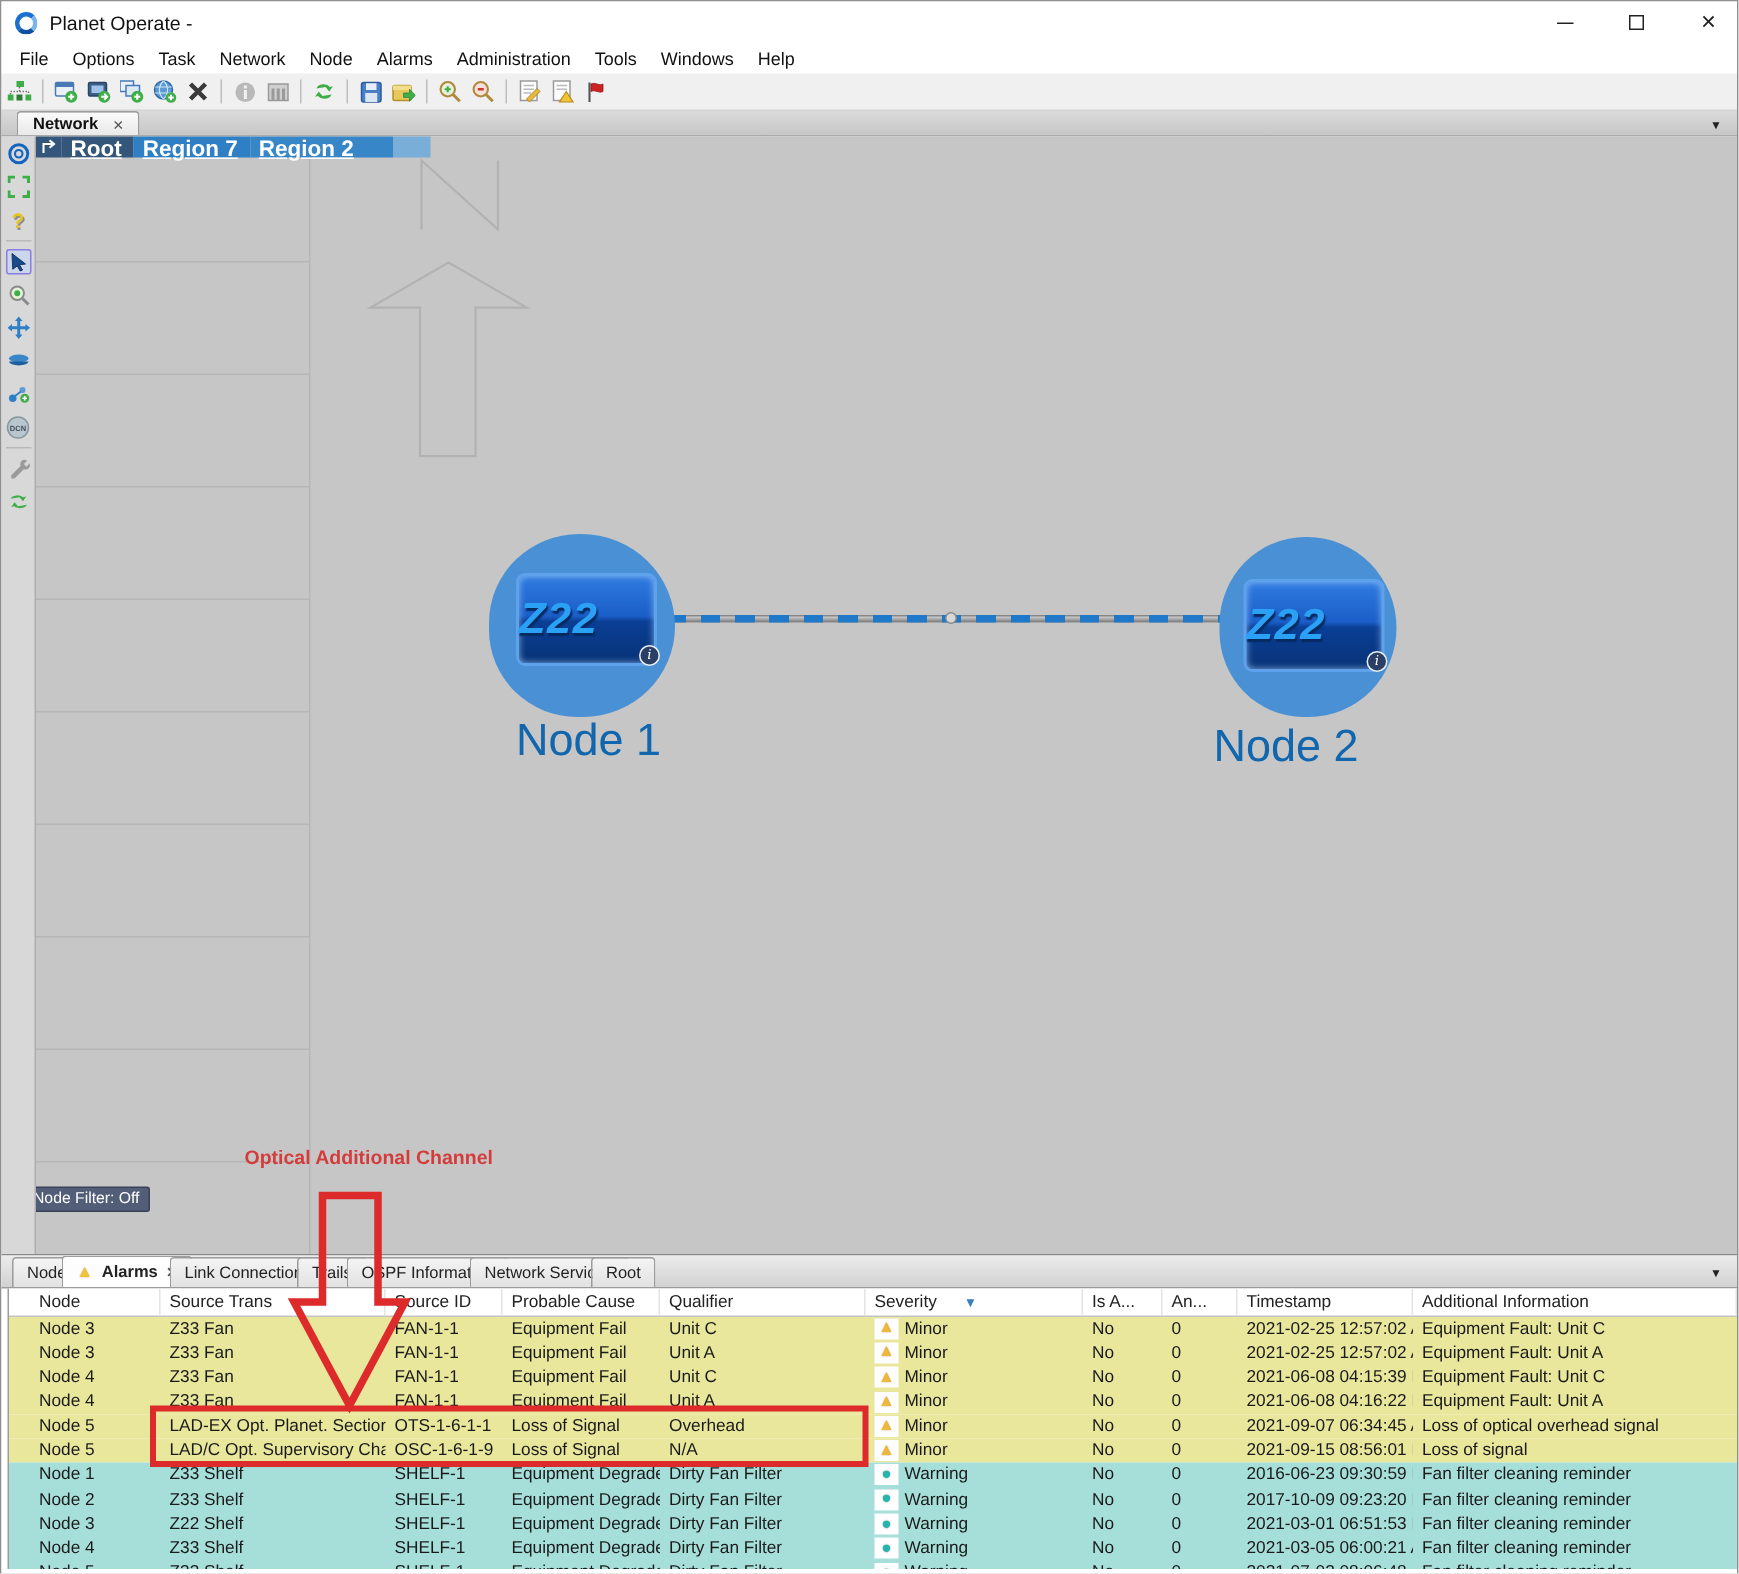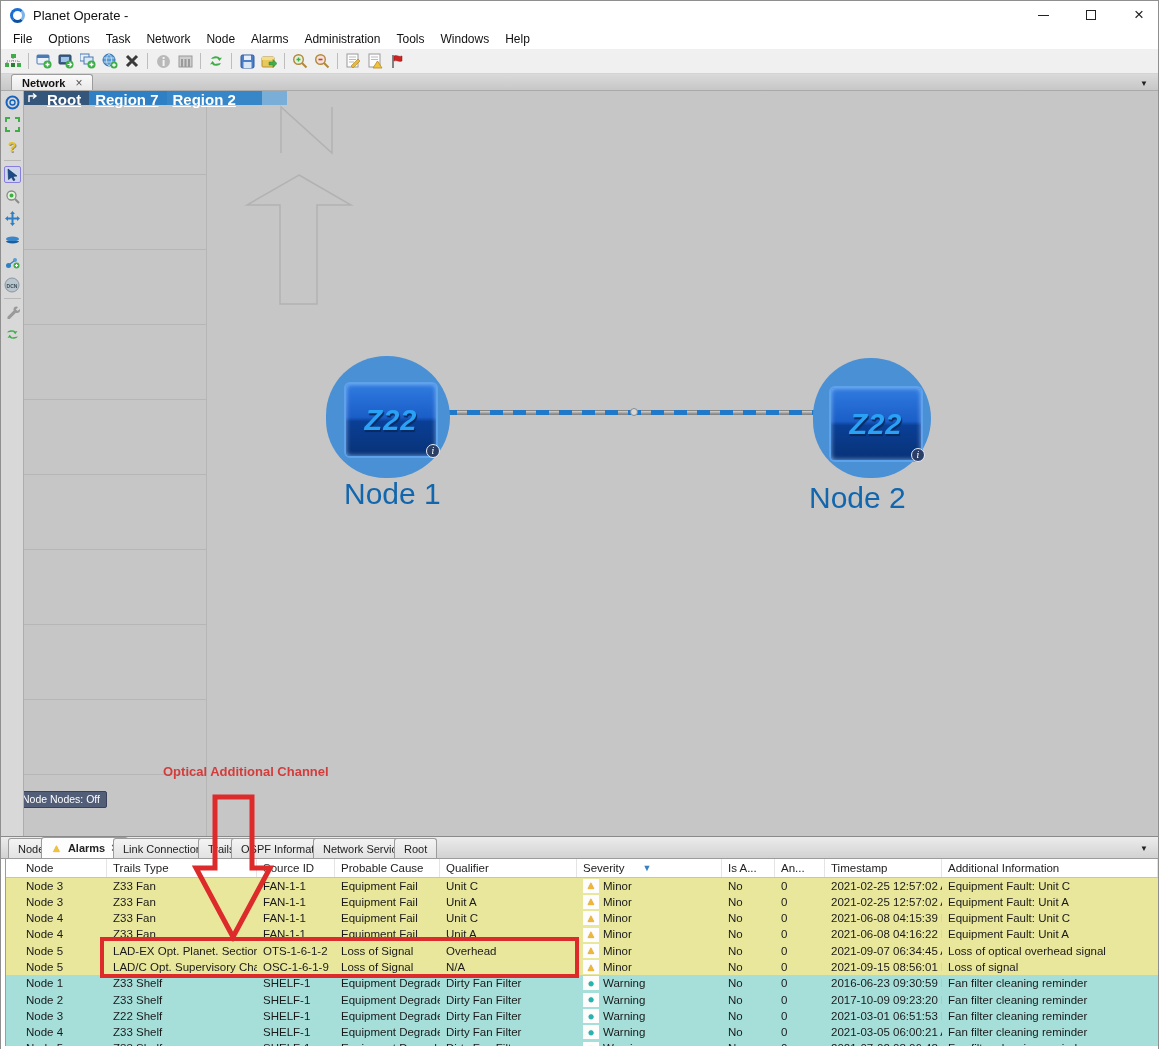--- a/index.html
+++ b/index.html
@@ -56,23 +56,23 @@
   
   .compass { position:absolute; left:217px; top:10px; }
 
   
   .link-base { position:absolute; left:412px; top:319px; width:394px; height:5px; background:linear-gradient(#d2d2d2,#8a8a8a); border:1px solid #858585; border-radius:2px; }
   .link-dashes { position:absolute; left:420px; top:319px; width:380px; height:5px; background:repeating-linear-gradient(90deg,#1f78c8 0 13px, rgba(0,0,0,0) 13px 23px); }
   .link-mid { position:absolute; left:606px; top:317px; width:8px; height:8px; border-radius:50%; background:#d8d8d8; border:1px solid #8a8a8a; }
 
   
   .node-circle { position:absolute; width:124px; height:122px; background:#4a90d5; border-radius:49% 51% 50% 48%; }
-  .node-box { position:absolute; width:94px; height:76px; border:2px solid #5ea2ec; border-radius:6px;
+  .node-box { position:absolute; width:94px; height:62px; border:2px solid #5ea2ec; border-radius:6px;
     background:linear-gradient(180deg,#2f7be0 0%,#1b5ec8 46%,#0a3f96 52%,#083276 100%);
-    box-shadow:inset 0 0 5px rgba(160,205,250,.8); display:flex; align-items:center; justify-content:center; }
+    box-shadow:inset 0 0 5px rgba(160,205,250,.8); display:flex; align-items:center; justify-content:flex-start; }
   .node-type { font-size:29px; font-weight:bold; font-style:italic; color:#2aa1f5; text-shadow:1px 2px 1px #062a60; letter-spacing:1px; }
   .node-info { position:absolute; width:14px; height:14px; border-radius:50%; background:#2b3f66; border:1.5px solid #e8eef6; color:#fff; font-size:9px; font-style:italic; font-family:"DejaVu Serif",serif; display:flex; align-items:center; justify-content:center; }
   .node-label { position:absolute; font-size:30px; color:#1166ad; }
 
   .node-filter { position:absolute; left:-9px; top:700px; background:#525d78; border:1px solid #3a4257; border-radius:2px; color:#fff; font-size:10.5px; padding:1px 6px 2px 6px; }
 
   
   .annotation-text { position:absolute; left:162px; top:763px; color:#d43c3c; font-size:13px; font-weight:600; z-index:60; }
   .red-overlay { position:absolute; left:0; top:0; width:1159px; height:1049px; z-index:55; pointer-events:none; }
 
@@ -375,21 +375,21 @@
       </div>
       <div class="node-label" style="left:320px; top:386px;">Node 1</div>
 
       <div class="node-circle" style="left:789px; top:267px; width:118px; height:120px;"></div>
       <div class="node-box" style="left:805px; top:295px;">
         <span class="node-type">Z22</span>
         <span class="node-info" style="right:-4px; bottom:-2px;">i</span>
       </div>
       <div class="node-label" style="left:785px; top:390px;">Node 2</div>
 
-      <div class="node-filter" style="left:-9px;">Node Nodes: Off</div>
+      <div class="node-filter" style="left:-9px;">Node Filter: Off</div>
     </div>
   </div>
 
   <div class="annotation-text">Optical Additional Channel</div>
   <svg class="red-overlay">
     <polygon points="214,796 251,796 251,867 269,867 232,936 195,867 214,867" fill="none" stroke="#dd2a2a" stroke-width="5"></polygon>
     <rect x="101" y="938" width="475" height="37" fill="none" stroke="#dd2a2a" stroke-width="4"></rect>
   </svg>
 
   <div class="bottom-panel">
@@ -416,21 +416,21 @@
         </div>
       <div class="bp-tab" style="left:393px;">
           <span>Root</span>
         </div>
       <span class="bp-drop">▼</span>
     </div>
 
     <div class="table-wrap">
       <div class="trow thead">
         <div class="tcell c0">Node</div>
-        <div class="tcell c1">Trails Type</div>
+        <div class="tcell c1">Source Trans</div>
         <div class="tcell c2">Source ID</div>
         <div class="tcell c3">Probable Cause</div>
         <div class="tcell c4">Qualifier</div>
         <div class="tcell c5">
           <span>Severity</span>
           <span class="sort-arrow">▼</span>
         </div>
         <div class="tcell c6">Is A...</div>
         <div class="tcell c7">An...</div>
         <div class="tcell c8">Timestamp</div>
@@ -501,21 +501,21 @@
               <span>Minor</span>
             </div>
             <div class="tcell c6">No</div>
             <div class="tcell c7">0</div>
             <div class="tcell c8">2021-06-08 04:16:22 PM</div>
             <div class="tcell c9">Equipment Fault: Unit A</div>
           </div>
           <div class="trow minor">
             <div class="tcell c0">Node 5</div>
             <div class="tcell c1">LAD-EX Opt. Planet. Section</div>
-            <div class="tcell c2">OTS-1-6-1-2</div>
+            <div class="tcell c2">OTS-1-6-1-1</div>
             <div class="tcell c3">Loss of Signal</div>
             <div class="tcell c4">Overhead</div>
             <div class="tcell c5">
               <span class="sev-chip">
                 <span class="sev-glyph-minor">▲</span>
               </span>
               <span>Minor</span>
             </div>
             <div class="tcell c6">No</div>
             <div class="tcell c7">0</div>

